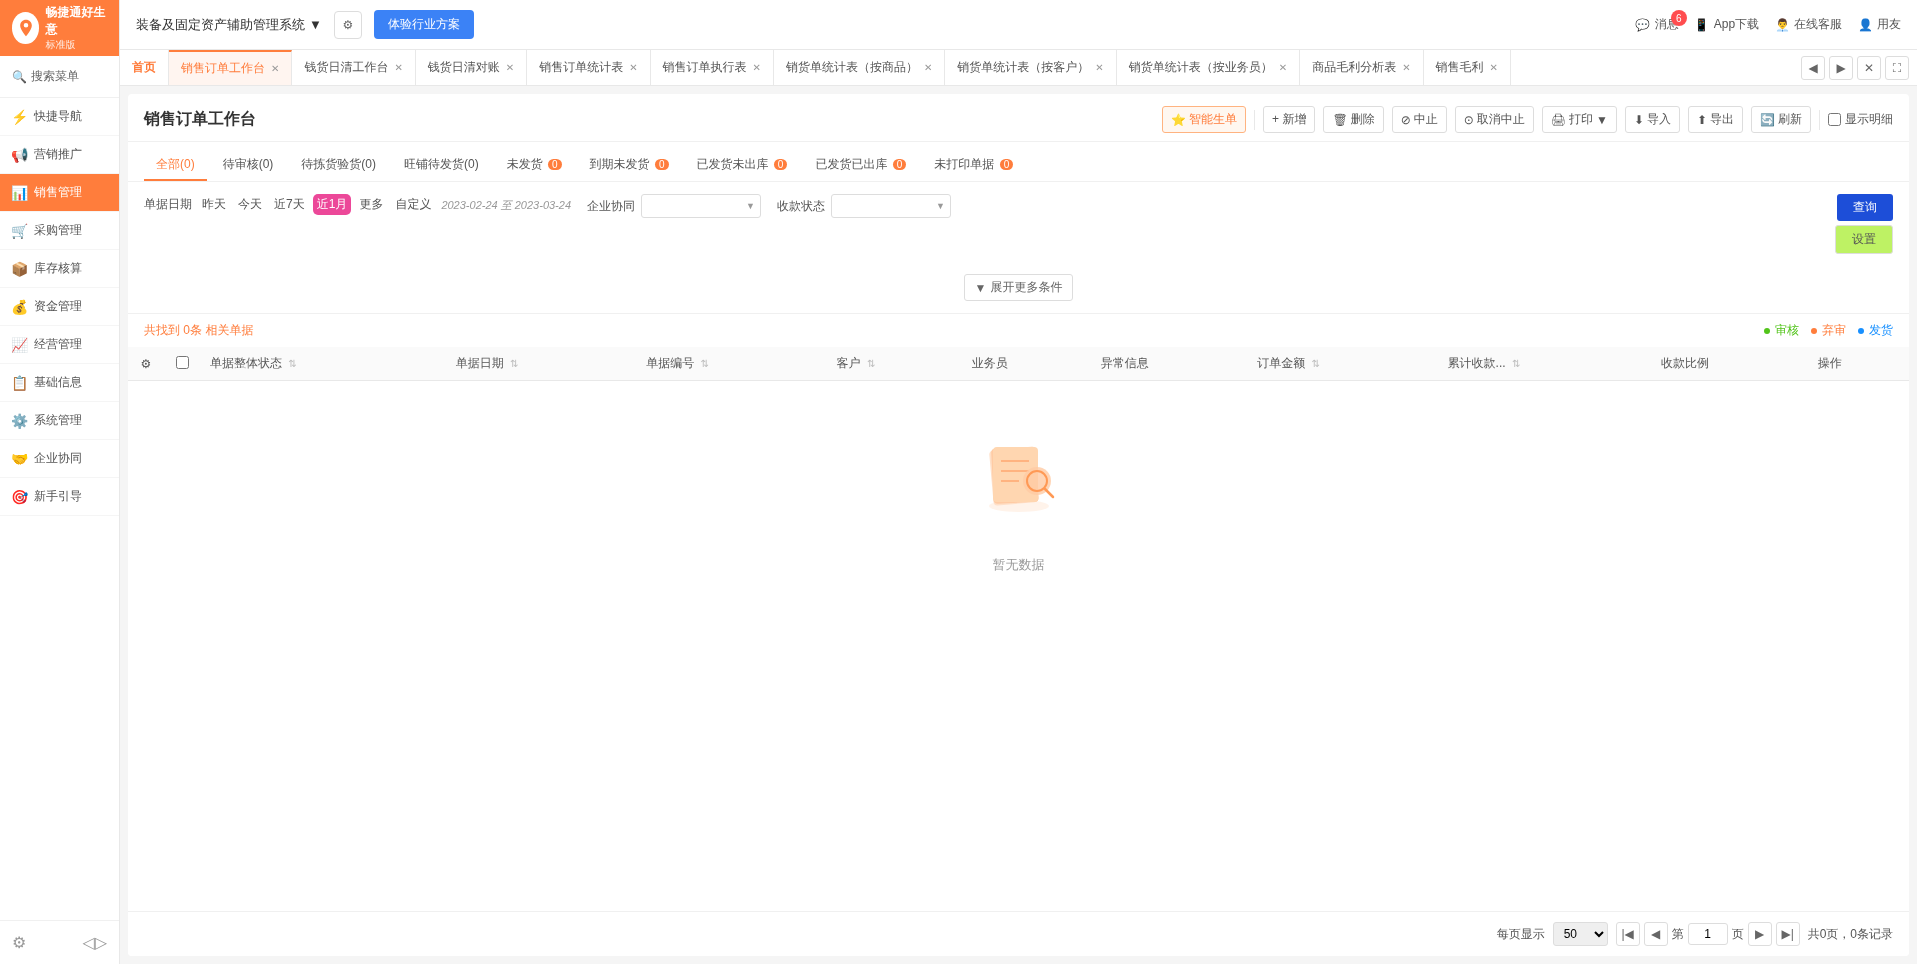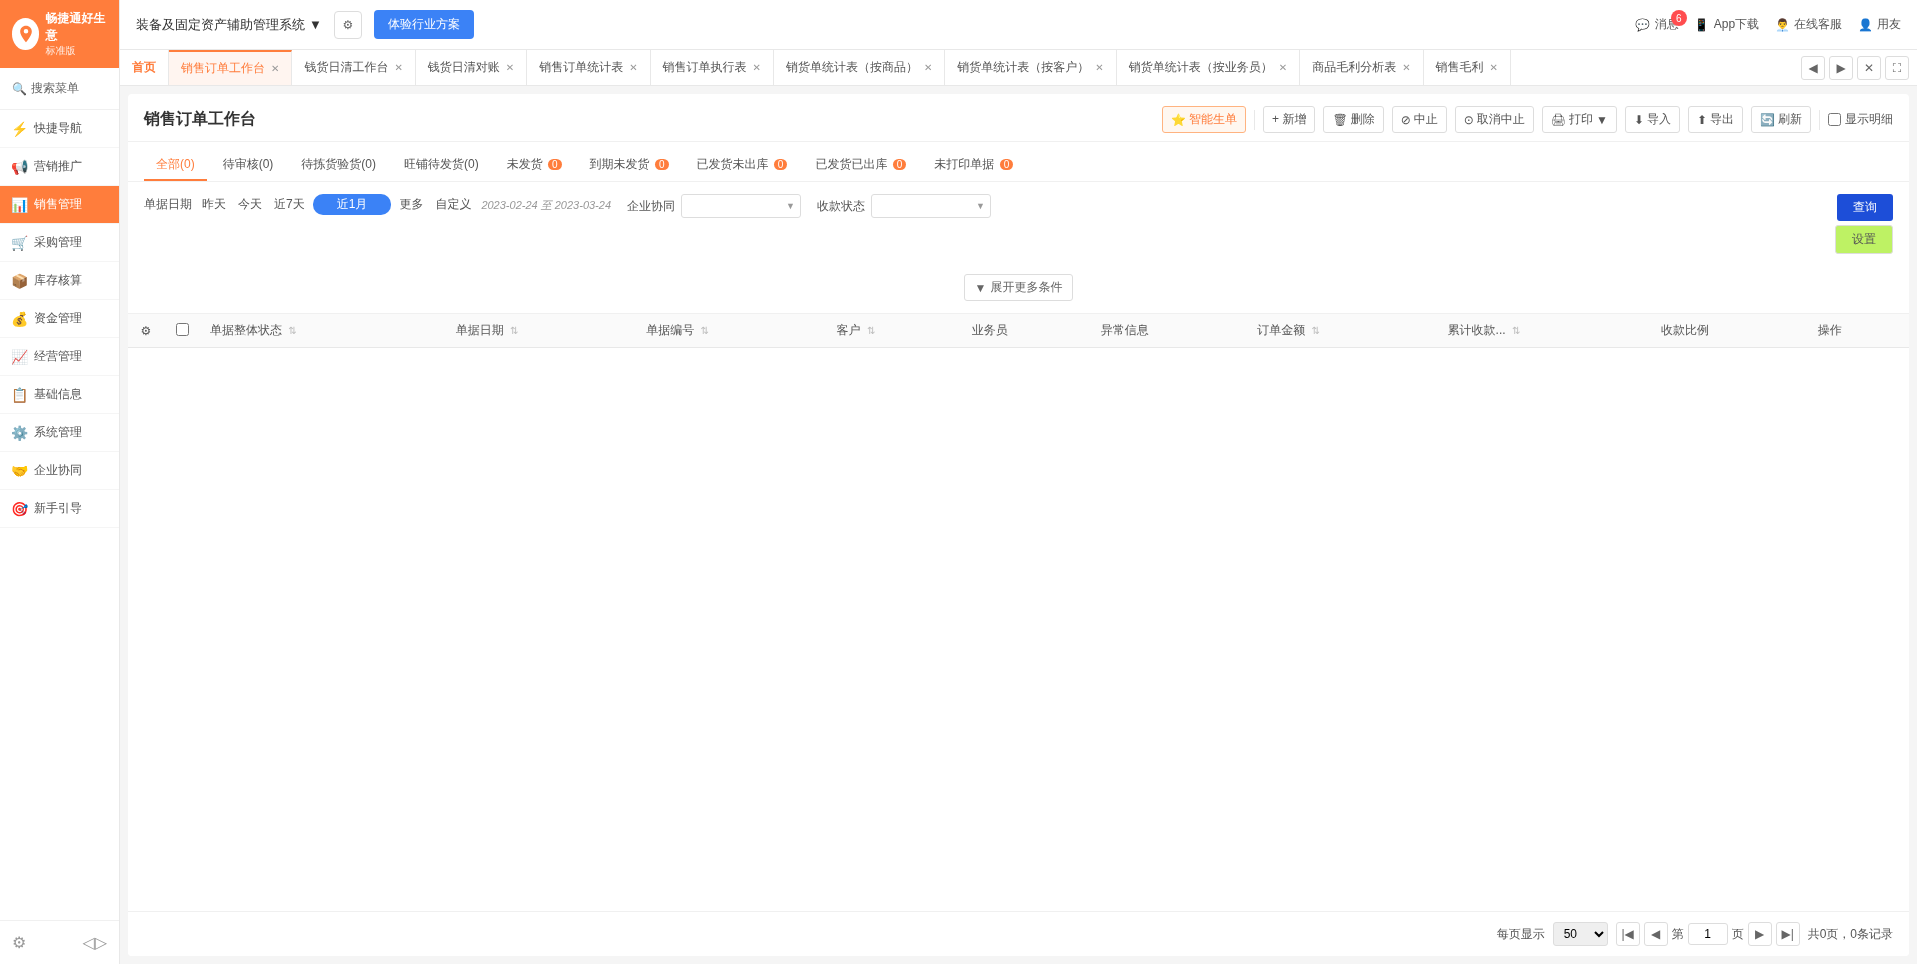--- a/index.html
+++ b/index.html
@@ -1,20 +1,20 @@
 <!DOCTYPE html>
 <html><head>
   <meta charset="utf-8">
   <style>
     * { box-sizing: border-box; margin: 0; padding: 0; }
     body { font-family: 'Microsoft YaHei', Arial, sans-serif; font-size: 12px; background: #f5f5f5; display: flex; height: 964px; overflow: hidden; }
 
     
     .sidebar { width: 120px; background: #fff; display: flex; flex-direction: column; border-right: 1px solid #e8e8e8; flex-shrink: 0; }
-    .sidebar-logo { background: #ff7d3c; color: #fff; padding: 12px; display: flex; align-items: center; gap: 6px; height: 68px; }
+    .sidebar-logo { background: #ff7d3c; color: #fff; padding: 12px; display: flex; align-items: center; gap: 6px; height: 56px; }
     .sidebar-logo-icon { width: 32px; height: 32px; background: #fff; border-radius: 50%; display: flex; align-items: center; justify-content: center; }
     .sidebar-logo-icon svg { width: 20px; height: 20px; }
     .sidebar-search { padding: 8px; border-bottom: 1px solid #f0f0f0; }
     .sidebar-search-btn { width: 100%; background: none; border: none; cursor: pointer; color: #666; display: flex; align-items: center; gap: 4px; font-size: 12px; padding: 4px; }
     .sidebar-nav { display: flex; flex-direction: column; flex: 1; }
     .sidebar-nav-item { display: flex; align-items: center; gap: 6px; padding: 10px 12px; cursor: pointer; color: #555; font-size: 12px; border-bottom: 1px solid #f5f5f5; }
     .sidebar-nav-item.active { background: #ff7d3c; color: #fff; }
     .sidebar-nav-item .nav-icon { width: 16px; height: 16px; display: flex; align-items: center; justify-content: center; font-size: 14px; flex-shrink: 0; }
     .sidebar-bottom { padding: 8px; display: flex; justify-content: space-between; border-top: 1px solid #f0f0f0; }
     .sidebar-bottom-btn { background: none; border: none; cursor: pointer; color: #999; font-size: 16px; padding: 4px; }
@@ -59,21 +59,21 @@
     .subtab.active { color: #ff7d3c; border-bottom-color: #ff7d3c; }
     .subtab-badge { background: #ff4d4f; color: #fff; border-radius: 8px; font-size: 10px; padding: 0 4px; margin-left: 2px; }
     .subtab-badge-orange { background: #ff7d3c; }
 
     
     .filter-bar { padding: 12px 16px; border-bottom: 1px solid #f0f0f0; display: flex; align-items: flex-start; gap: 16px; flex-wrap: wrap; }
     .filter-group { display: flex; align-items: center; gap: 6px; }
     .filter-label { font-size: 12px; color: #555; white-space: nowrap; }
     .filter-dates { display: flex; align-items: center; gap: 4px; }
     .date-quick-btn { font-size: 12px; color: #555; cursor: pointer; padding: 2px 4px; }
-    .date-quick-btn.active { background: #3b82f6; color: #fff; border-radius: 10px; padding: 2px 24px; }
+    .date-quick-btn.active { background: #ec4899; color: #fff; border-radius: 5px; padding: 2px 4px; }
     .date-range { font-size: 11px; color: #999; margin-top: 2px; display: block; }
     .filter-select { border: 1px solid #ddd; border-radius: 3px; padding: 4px 24px 4px 8px; font-size: 12px; color: #555; background: #fff; cursor: pointer; appearance: none; min-width: 120px; position: relative; }
     .filter-select-wrap { position: relative; display: inline-block; }
     .filter-select-wrap::after { content: '▼'; position: absolute; right: 6px; top: 50%; transform: translateY(-50%); font-size: 9px; color: #999; pointer-events: none; }
     .expand-btn { display: flex; align-items: center; gap: 4px; color: #666; font-size: 12px; cursor: pointer; border: 1px solid #ddd; border-radius: 3px; padding: 4px 10px; background: #fff; margin: 0 auto; }
     .query-btn { background: #1d4ed8; color: #fff; border: none; border-radius: 3px; padding: 5px 16px; font-size: 12px; cursor: pointer; }
     .setup-btn { background: #bef264; color: #555; border: 1px solid #ddd; border-radius: 3px; padding: 5px 16px; font-size: 12px; cursor: pointer; }
 
     
     .table-header { padding: 8px 16px; display: flex; align-items: center; justify-content: space-between; }
@@ -397,20 +397,41 @@
           <button class="setup-btn">设置</button>
         </div>
         <div style="width:100%;display:flex;justify-content:center;margin-top:4px;">
           <button class="expand-btn">
             <span>▼</span>
             <span>展开更多条件</span>
           </button>
         </div>
       </div>
 
+      <div class="table-header">
+        <div class="table-count">
+          <span>共找到 </span>
+          <span>0条</span>
+          <span> 相关单据</span>
+        </div>
+        <div class="table-actions">
+          <div class="table-action-btn audit">
+            <span class="dot dot-green"></span>
+            <span>审核</span>
+          </div>
+          <div class="table-action-btn revoke">
+            <span class="dot dot-orange"></span>
+            <span>弃审</span>
+          </div>
+          <div class="table-action-btn ship">
+            <span class="dot dot-blue"></span>
+            <span>发货</span>
+          </div>
+        </div>
+      </div>
 
       <div class="data-table">
         <table>
           <thead>
             <tr>
               <th class="col-settings">
                 <span>⚙</span>
               </th>
               <th class="col-check">
                 <input type="checkbox" style="">
@@ -450,20 +471,37 @@
               </th>
               <th>
                 <span>操作</span>
               </th>
             </tr>
           </thead>
           <tbody>
           </tbody>
         </table>
 
+        <div class="empty-state">
+          <div class="empty-icon">
+            <svg width="100" height="100" viewBox="0 0 100 100" fill="none" xmlns="http://www.w3.org/2000/svg">
+              <ellipse cx="50" cy="85" rx="30" ry="6" fill="#ffe8d6" opacity="0.5"></ellipse>
+              <rect x="20" y="30" width="45" height="55" rx="4" fill="#ffe0c8" transform="rotate(-5 20 30)"></rect>
+              <rect x="22" y="28" width="45" height="55" rx="4" fill="#ffcba4" transform="rotate(-3 22 28)"></rect>
+              <rect x="24" y="26" width="45" height="55" rx="4" fill="#ffd6b0"></rect>
+              <line x1="32" y1="40" x2="60" y2="40" stroke="#ffb380" stroke-width="2"></line>
+              <line x1="32" y1="50" x2="60" y2="50" stroke="#ffb380" stroke-width="2"></line>
+              <line x1="32" y1="60" x2="50" y2="60" stroke="#ffb380" stroke-width="2"></line>
+              <circle cx="68" cy="60" r="14" fill="#ffcba4" opacity="0.8"></circle>
+              <circle cx="68" cy="60" r="10" fill="none" stroke="#ff9955" stroke-width="2"></circle>
+              <line x1="76" y1="68" x2="84" y2="76" stroke="#ff9955" stroke-width="2.5" stroke-linecap="round"></line>
+            </svg>
+          </div>
+          <span class="empty-text">暂无数据</span>
+        </div>
       </div>
 
       <div class="table-footer">
         <span class="page-size-label">每页显示</span>
         <select class="page-size-select">
           <option value="50">50</option>
           <option value="10">10</option>
           <option value="20">20</option>
           <option value="100">100</option>
         </select>

